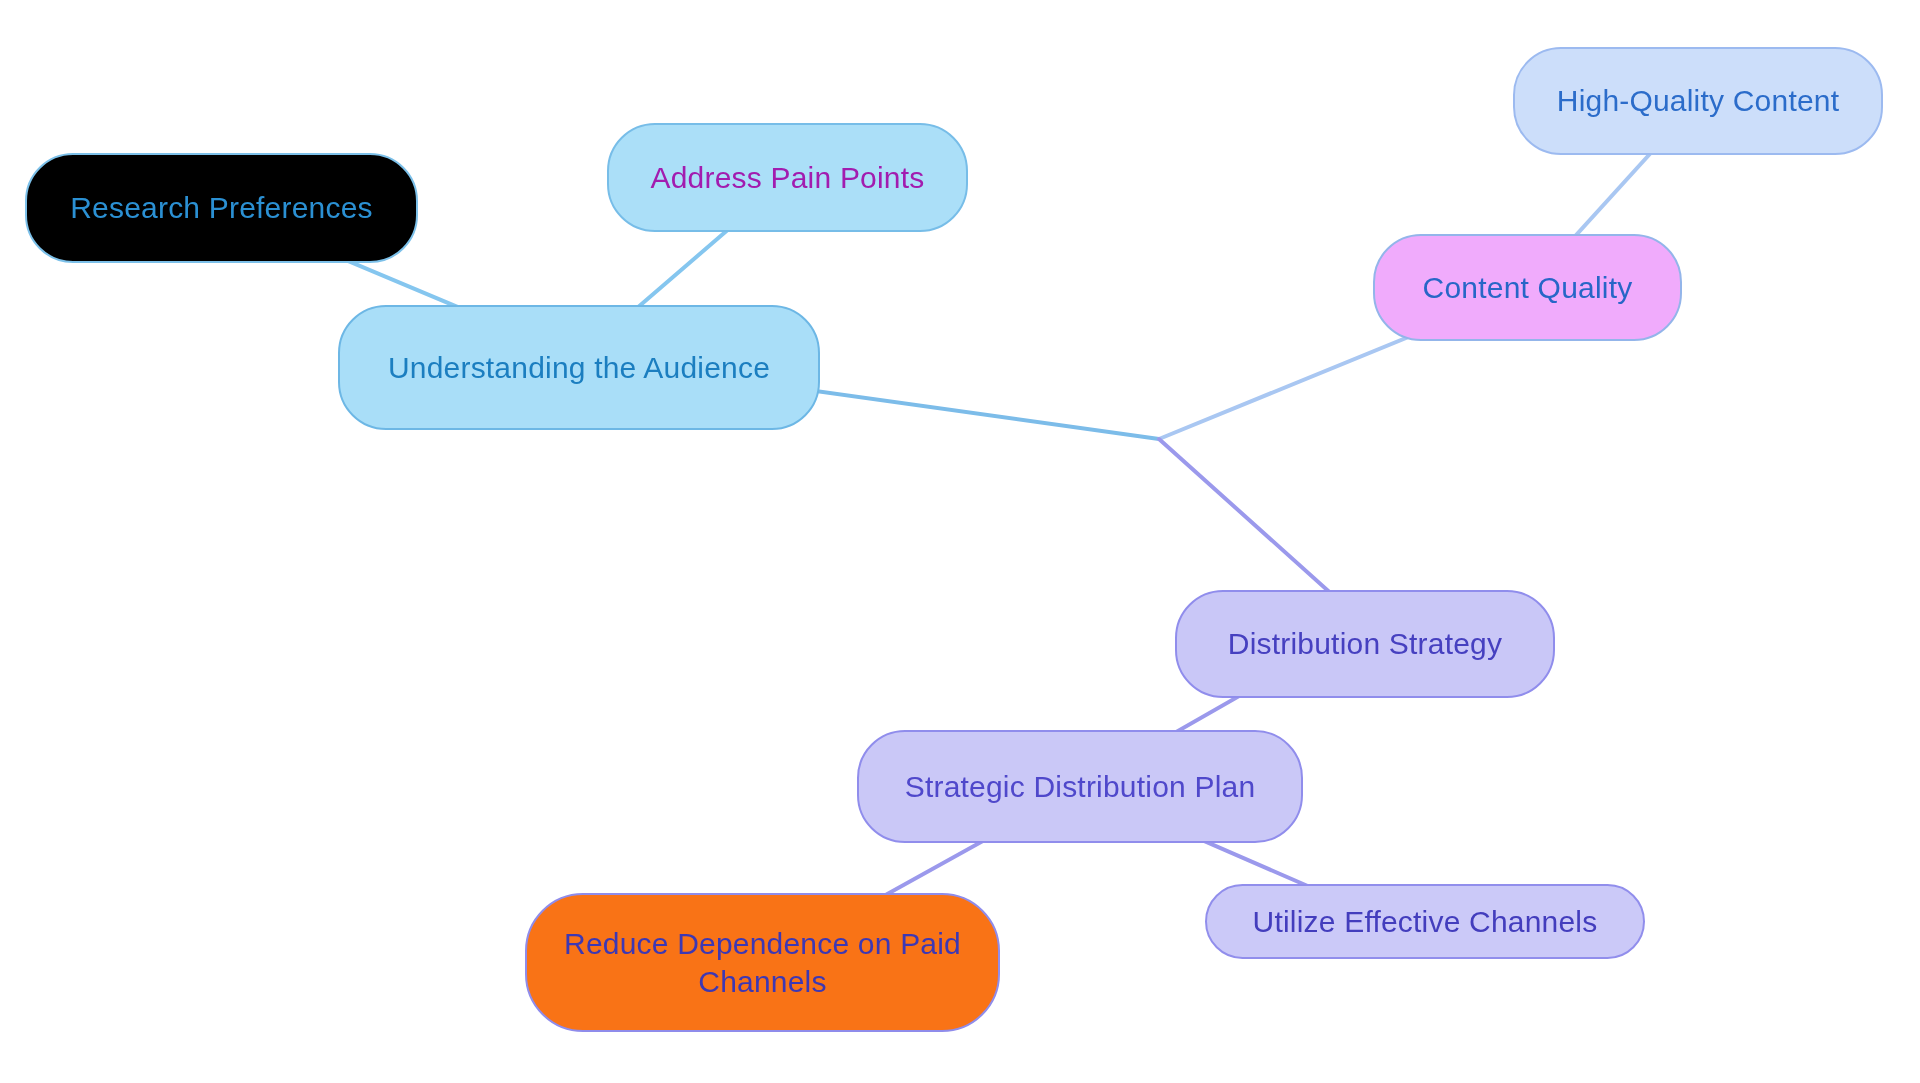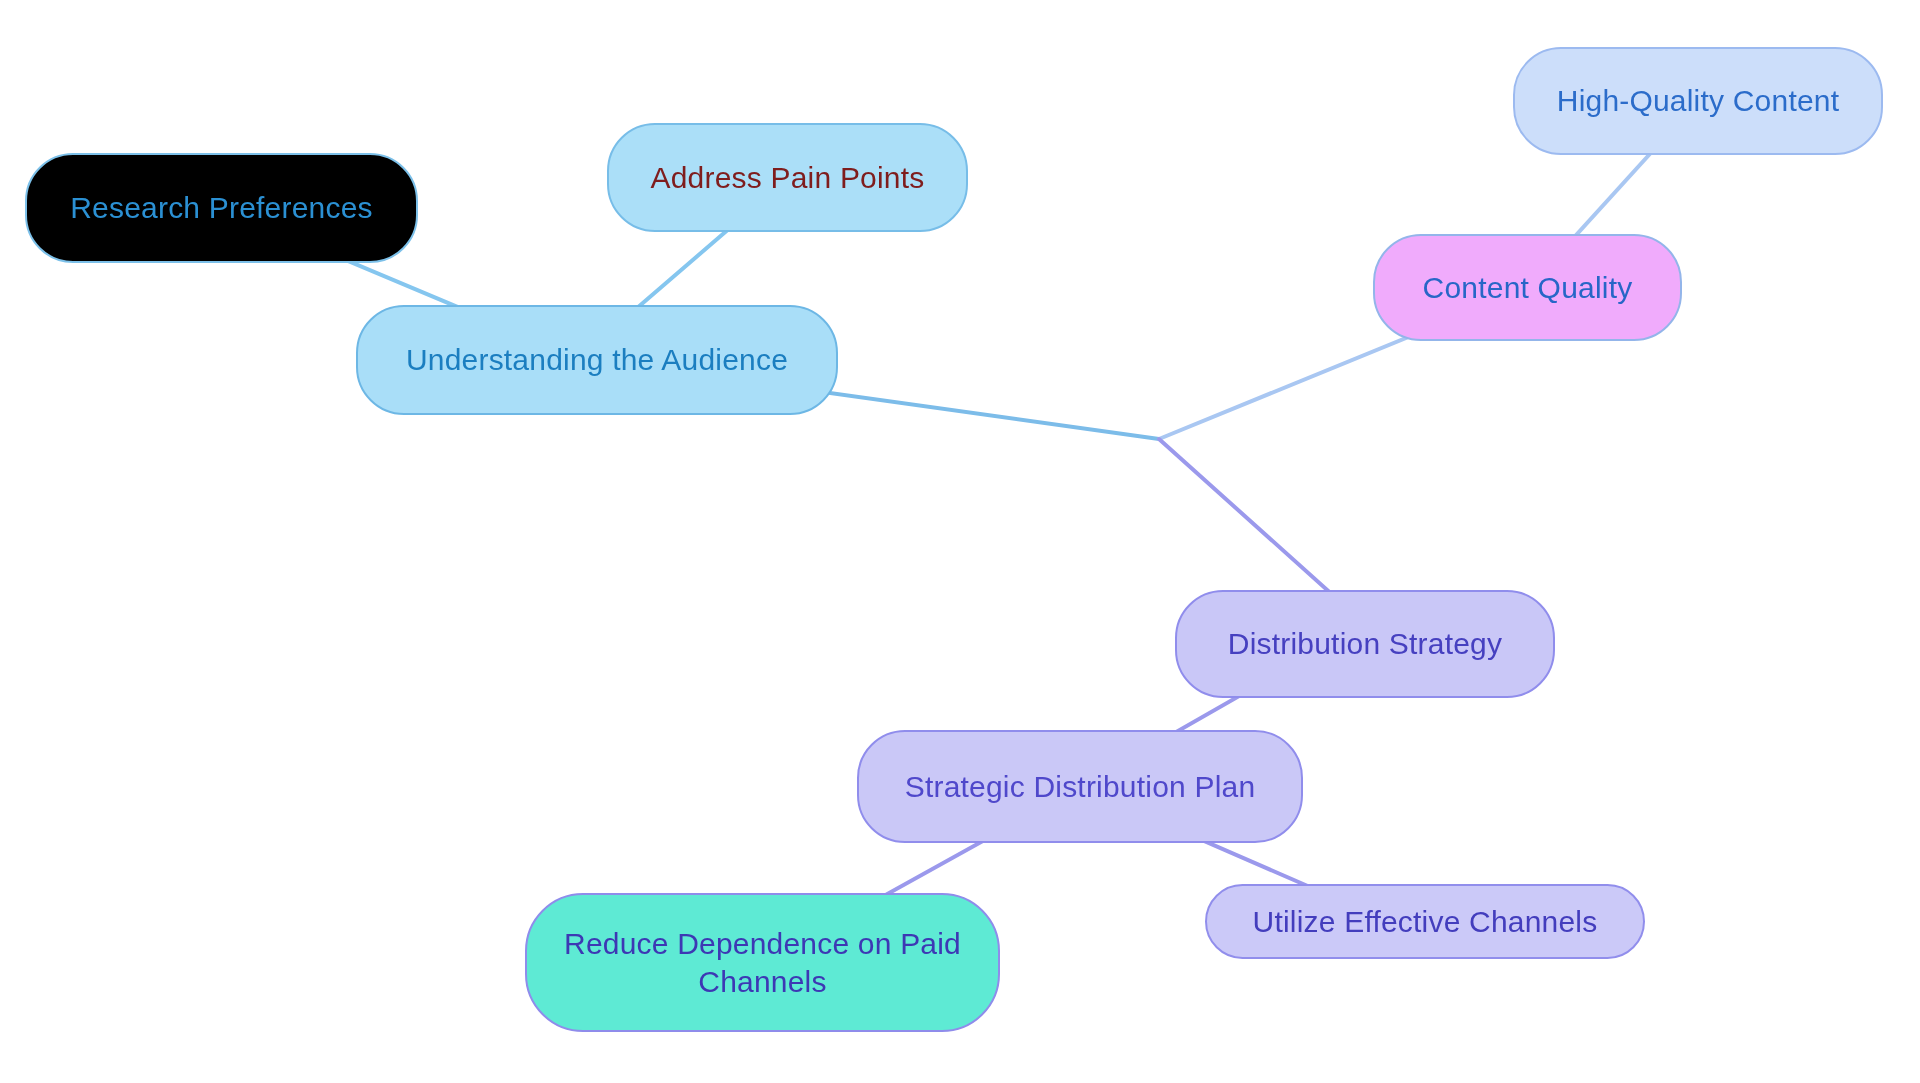--- a/index.html
+++ b/index.html
@@ -38,21 +38,21 @@
     font-size: 30px;
     letter-spacing: 0.2px;
     text-align: center;
     line-height: 1.25;
     padding: 0 26px;
     cursor: default;
     user-select: none;
   }
   
   #n-central        { left: 925px;  top: 386px; width: 468px; height: 106px; border-radius: 46px; font-size: 30px; }
-  #n-understanding  { left: 356px;  top: 305px; width: 482px; height: 110px; }
+  #n-understanding  { left: 338px;  top: 305px; width: 482px; height: 125px; }
   #n-research       { left: 25px;   top: 153px; width: 393px; height: 110px; }
   #n-address        { left: 607px;  top: 123px; width: 361px; height: 109px; }
   #n-content-quality{ left: 1373px; top: 234px; width: 309px; height: 107px; }
   #n-high-quality   { left: 1513px; top: 47px;  width: 370px; height: 108px; }
   #n-distribution   { left: 1175px; top: 570px; width: 380px; height: 108px; }
   #n-strategic      { left: 857px;  top: 730px; width: 446px; height: 113px; }
   #n-reduce         { left: 525px;  top: 893px; width: 475px; height: 139px; border-radius: 58px; }
   #n-utilize        { left: 1205px; top: 884px; width: 440px; height: 75px; }
 </style>
 </head>
@@ -74,41 +74,41 @@
 
 
   <div class="node" id="n-understanding" style="background: rgb(169, 222, 248); border-color: rgb(109, 183, 229); color: rgb(27, 126, 192);">
     <span>Understanding the Audience</span>
   </div>
 
   <div class="node" id="n-research" style="background: #000000; border-color: rgb(124, 192, 233); color: rgb(43, 144, 211);">
     <span>Research Preferences</span>
   </div>
 
-  <div class="node" id="n-address" style="background: rgb(171, 223, 248); border-color: rgb(119, 189, 232); color: #7f1d1d;">
+  <div class="node" id="n-address" style="background: rgb(171, 223, 248); border-color: rgb(119, 189, 232); color: #a21caf;">
     <span>Address Pain Points</span>
   </div>
 
   <div class="node" id="n-content-quality" style="background: #f0abfc; border-color: rgb(147, 181, 234); color: rgb(39, 102, 199);">
     <span>Content Quality</span>
   </div>
 
   <div class="node" id="n-high-quality" style="background: rgb(204, 222, 250); border-color: rgb(156, 186, 240); color: rgb(43, 108, 202);">
     <span>High-Quality Content</span>
   </div>
 
   <div class="node" id="n-distribution" style="background: rgb(201, 199, 247); border-color: rgb(144, 141, 236); color: rgb(70, 64, 192); margin-top: 20px;">
     <span>Distribution Strategy</span>
   </div>
 
   <div class="node" id="n-strategic" style="background: rgb(202, 200, 247); border-color: rgb(144, 141, 236); color: rgb(79, 72, 203);">
     <span>Strategic Distribution Plan</span>
   </div>
 
-  <div class="node" id="n-reduce" style="background: #5eead4; border-color: rgb(143, 140, 235); color: rgb(61, 56, 180); text-align: center;">
+  <div class="node" id="n-reduce" style="background: #f97316; border-color: rgb(143, 140, 235); color: rgb(61, 56, 180); text-align: center;">
     <span>Reduce Dependence on Paid Channels</span>
   </div>
 
   <div class="node" id="n-utilize" style="background: rgb(203, 201, 248); border-color: rgb(145, 142, 236); color: rgb(67, 61, 189);">
     <span>Utilize Effective Channels</span>
   </div>
 
 </div>
 
 </body></html>

